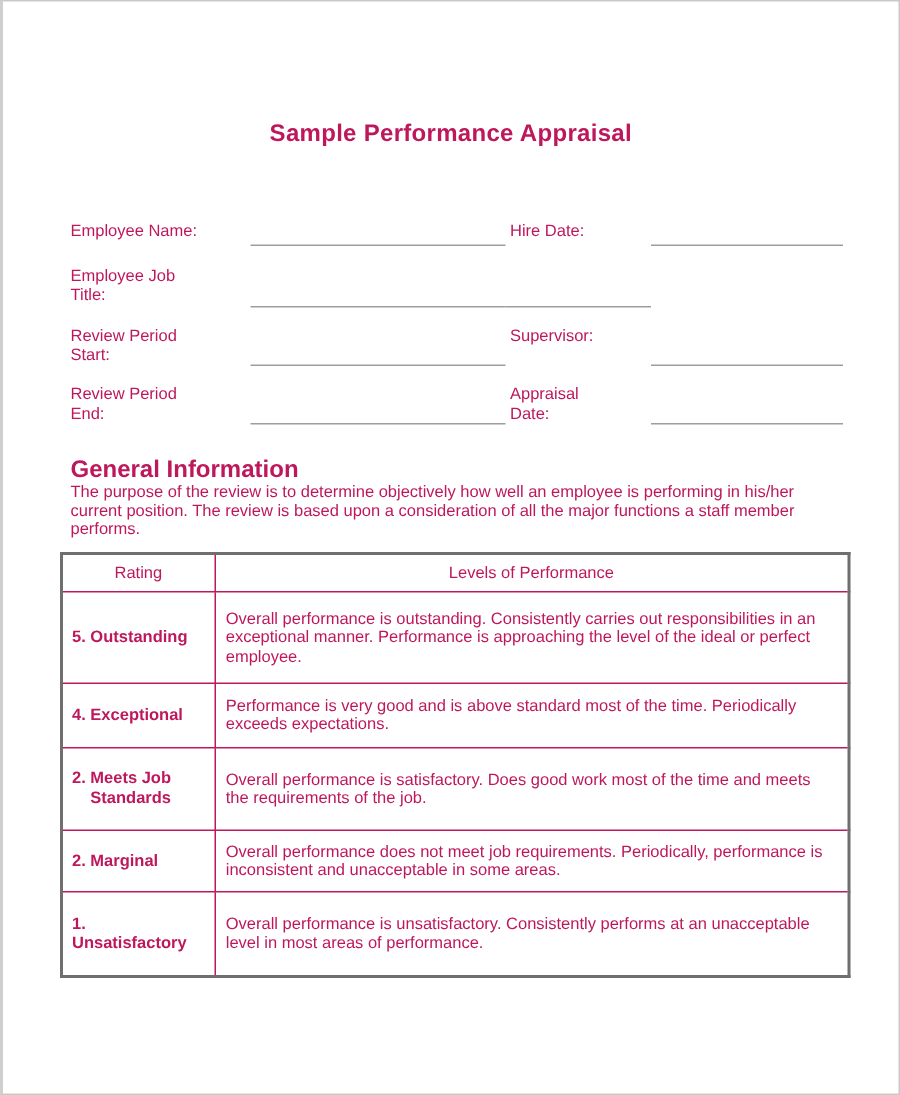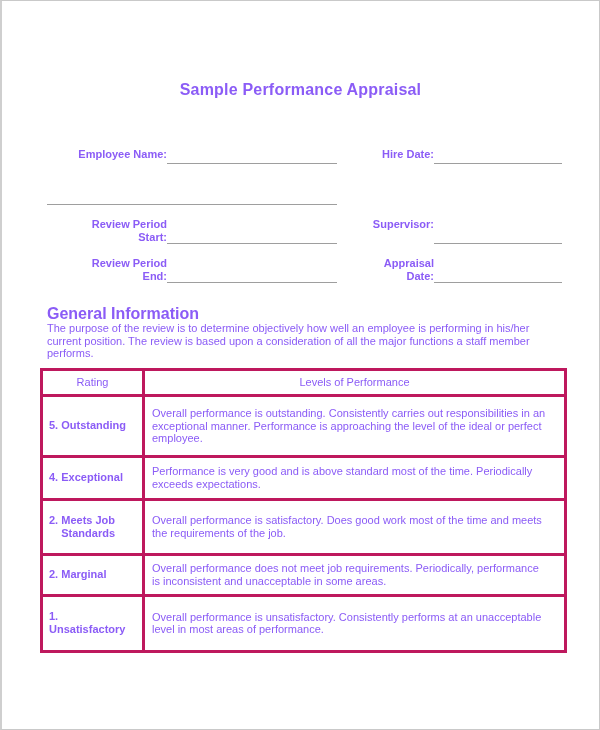--- a/index.html
+++ b/index.html
@@ -4,60 +4,59 @@
 <style>
   html,body { margin:0; padding:0; background:#ffffff; }
   .page {
     position:relative;
     width:600px; height:730px;
     box-sizing:border-box;
     background:#ffffff;
     border:1px solid #c9c9c9;
     border-left:2px solid #cfcfcf;
     font-family:"Liberation Sans","DejaVu Sans",sans-serif;
-    color:#8b5cf6;
+    color:#be185d;
     overflow:hidden;
   }
   .title {
     margin:79px 0 0 0;
     text-align:center;
     font-size:16px;
     line-height:20px;
     font-weight:700;
     letter-spacing:0.2px;
   }
   
   .form { margin:48px 40px 0 45px; }
   .form-row { display:grid; grid-template-columns:120px 170px 97px 128px; }
   .row1 { height:16px; margin-bottom:14px; }
   .row2 { height:27px; margin-bottom:13px; }
   .row3 { height:26px; margin-bottom:13px; }
   .row4 { height:26px; }
   .flabel {
-    font-size:11px; line-height:13px; font-weight:700;
+    font-size:11px; line-height:13px; font-weight:400;
     white-space:pre-line;
-    text-align:right;
   }
   .rlabel { padding-left:3px; }
   .fline { border-bottom:1px solid #9e9e9e; }
   
   .general { margin:24px 40px 0 45px; width:505px; }
   .general-heading { margin:0; font-size:16px; line-height:13px; font-weight:700; }
   .general-body { margin:2px 0 0 0; font-size:11px; line-height:12.6px; }
   
   table.levels {
     border-collapse:collapse;
     table-layout:fixed;
     width:527px;
     margin:8px 0 0 38px;
     border:2px solid #6f6f6f;
     font-size:11px;
   }
   table.levels th, table.levels td {
-    border:3px solid #be185d;
+    border:1px solid #be185d;
     vertical-align:middle;
     margin-left:22px;
   }
   table.levels col.c-rating { width:102px; }
   table.levels thead tr { height:26px; }
   table.levels th {
     font-weight:400; text-align:center; font-size:11px; line-height:13px;
   }
   table.levels tbody tr:nth-child(1) { height:61px; }
   table.levels tbody tr:nth-child(2) { height:43px; }
@@ -84,20 +83,22 @@
   <div class="form">
 
     <div class="form-row row1">
       <div class="flabel">Employee Name:</div>
       <div class="fline"></div>
       <div class="flabel rlabel">Hire Date:</div>
       <div class="fline"></div>
     </div>
 
     <div class="form-row row2">
+      <div class="flabel">Employee Job
+Title:</div>
       <div class="fline"></div>
       <div class="fline"></div>
     </div>
 
     <div class="form-row row3">
       <div class="flabel">Review Period
 Start:</div>
       <div class="fline"></div>
       <div class="flabel rlabel">Supervisor:</div>
       <div class="fline"></div>

